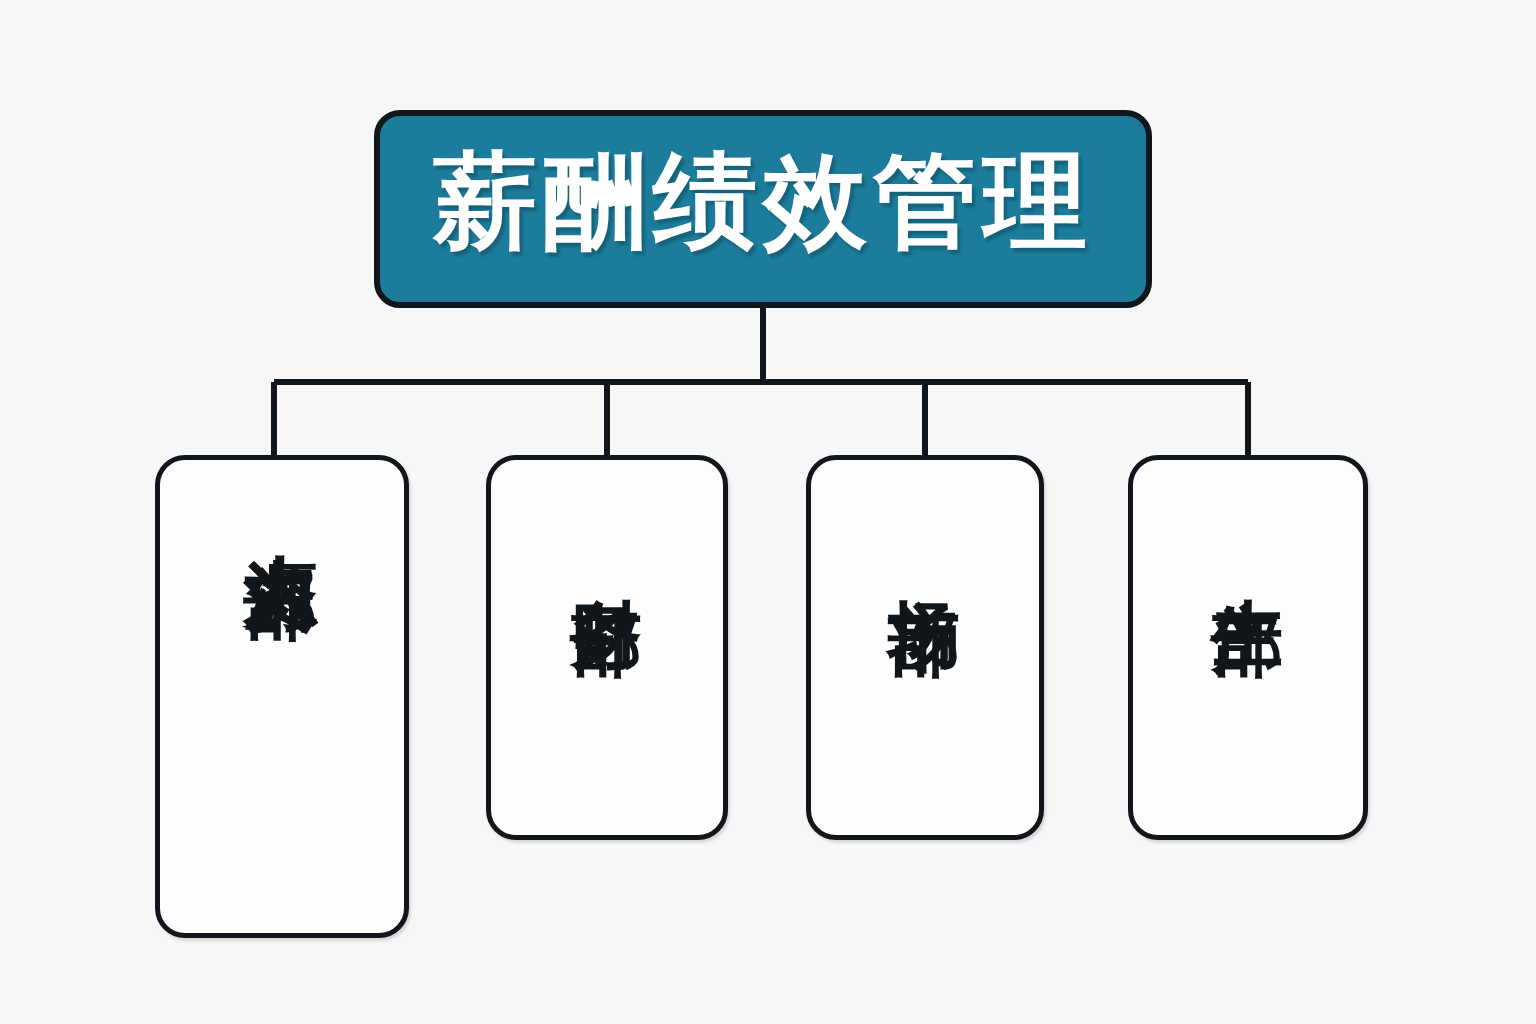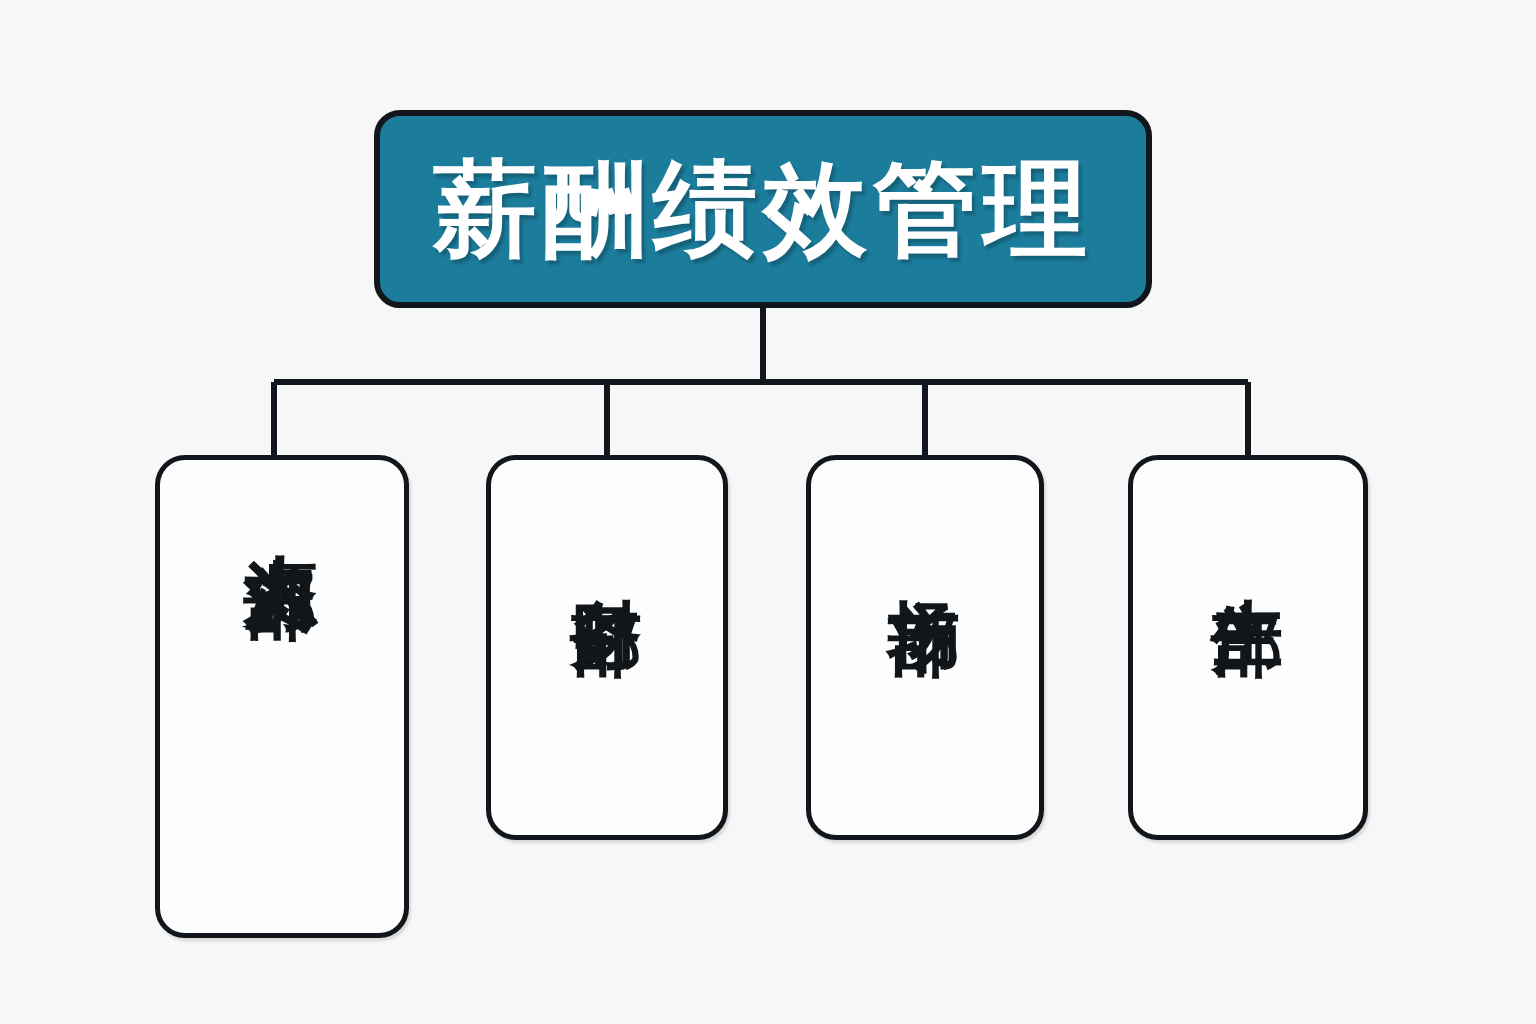--- a/index.html
+++ b/index.html
@@ -47,21 +47,21 @@
     justify-content: center;
   }
   .root-label {
     color: #ffffff;
     font-size: 104px;
     font-weight: 700;
     line-height: 1;
     letter-spacing: 6px;
     white-space: nowrap;
     text-shadow: 3px 4px 3px rgba(0,0,0,0.22);
-    font-family: Liberation Sans, sans-serif;
+    font-family: Liberation Mono, monospace;
   }
 
   
   .child-node {
     position: absolute;
     box-sizing: border-box;
     background: #fdfdfd;
     border: 5px solid #10161c;
     border-radius: 30px;
     display: flex;

